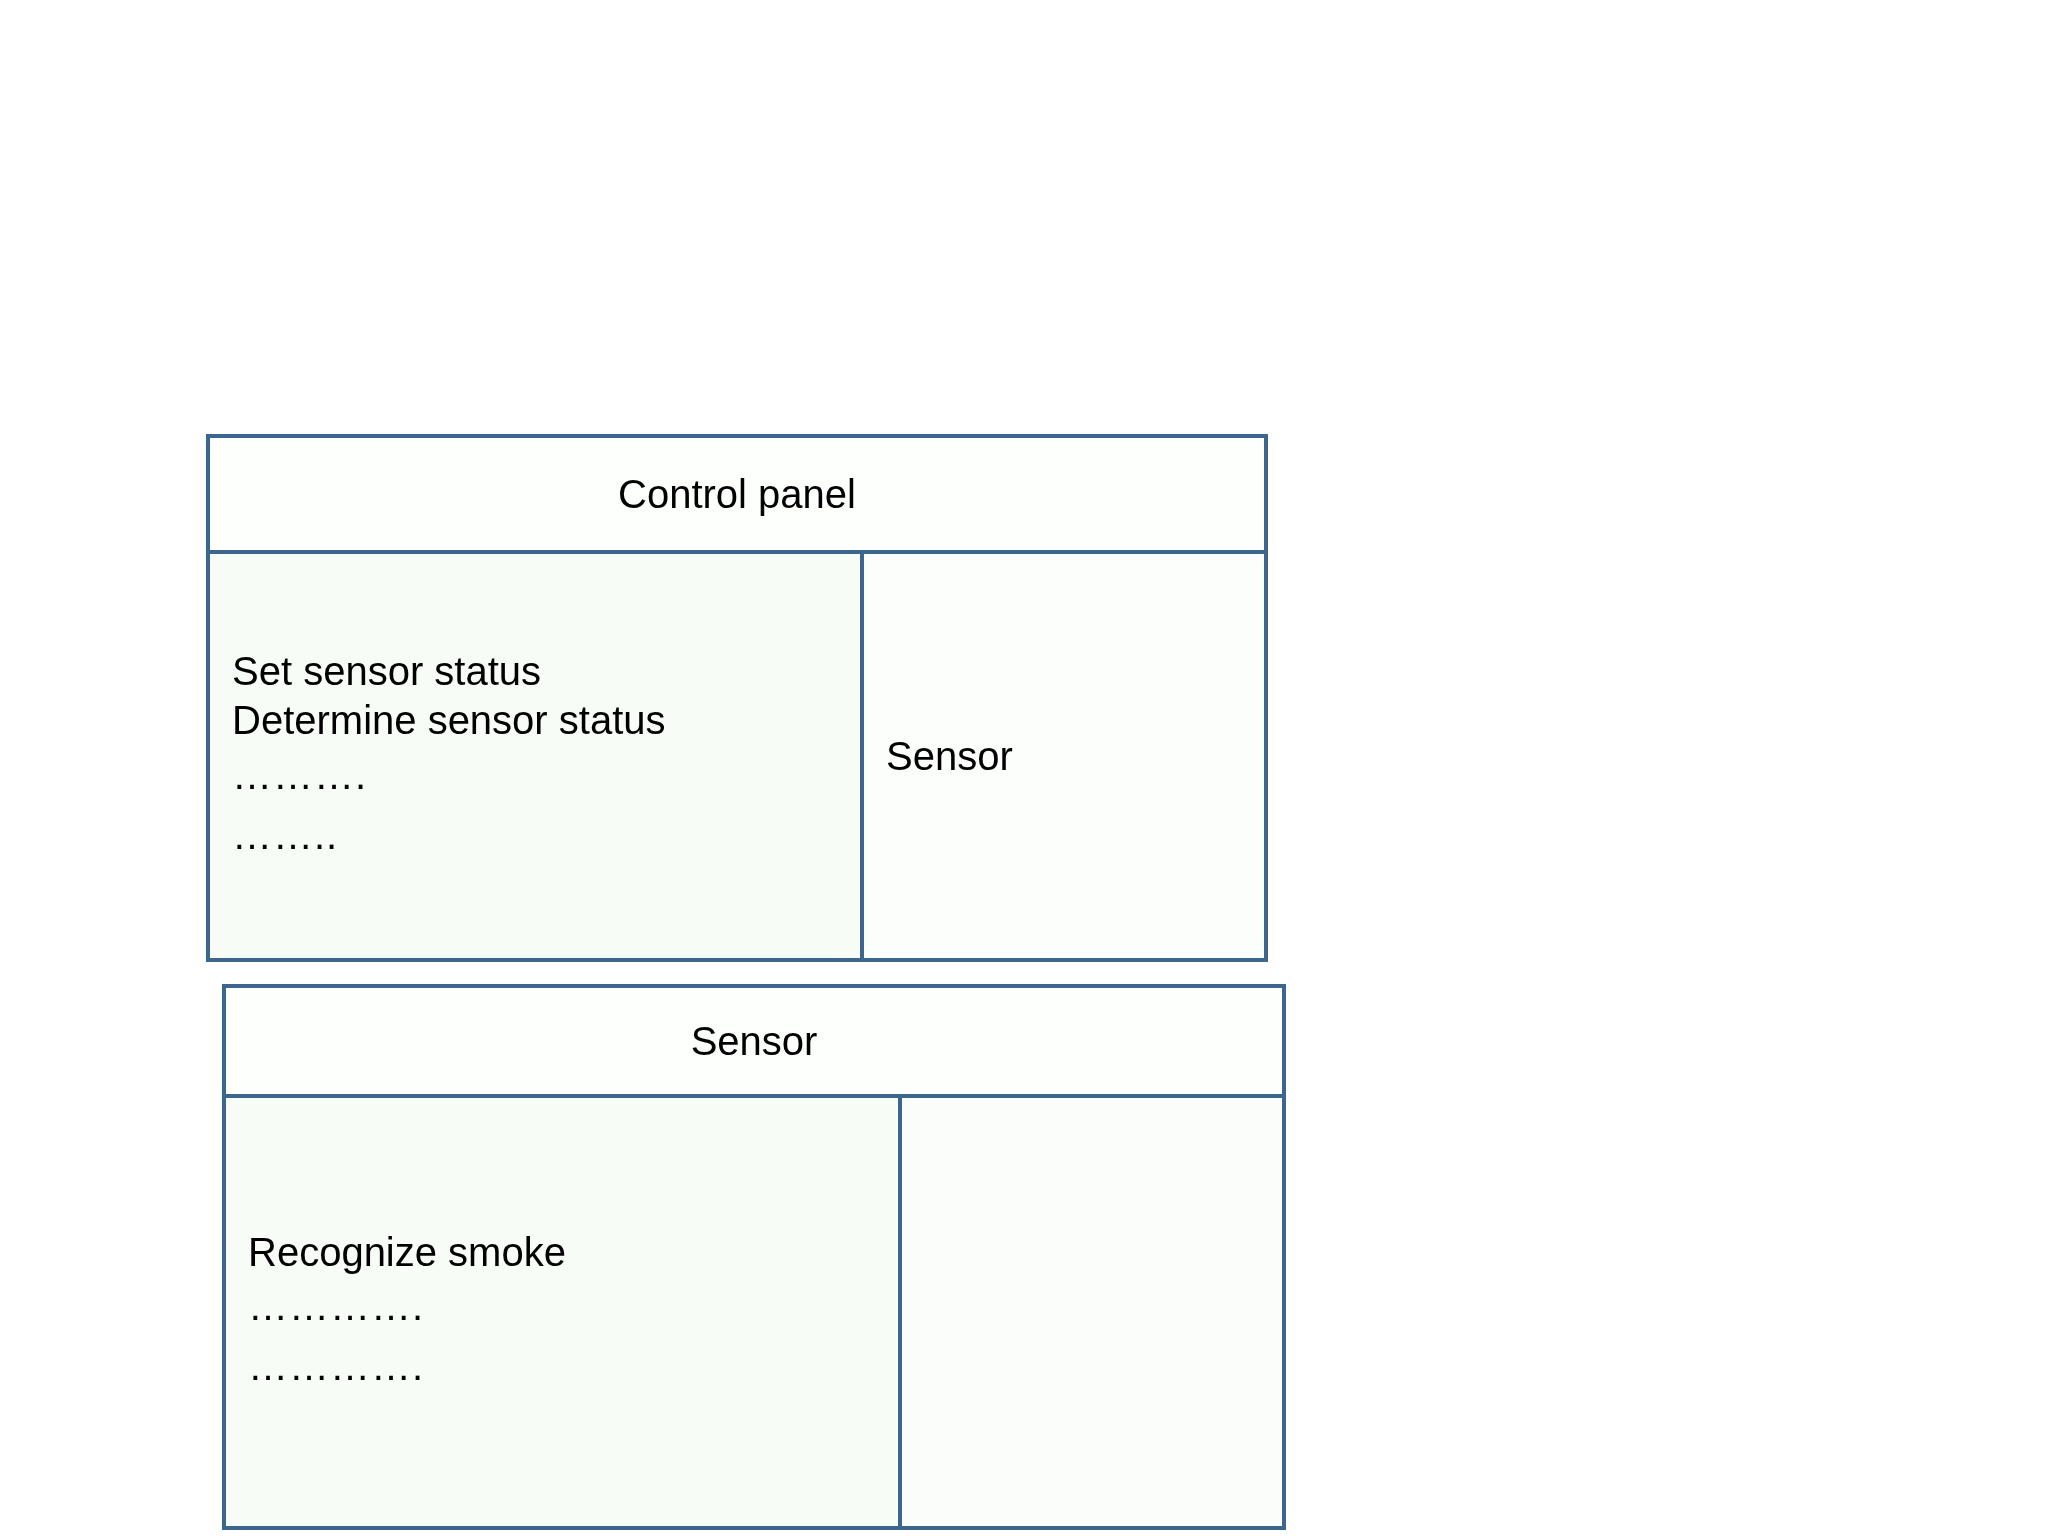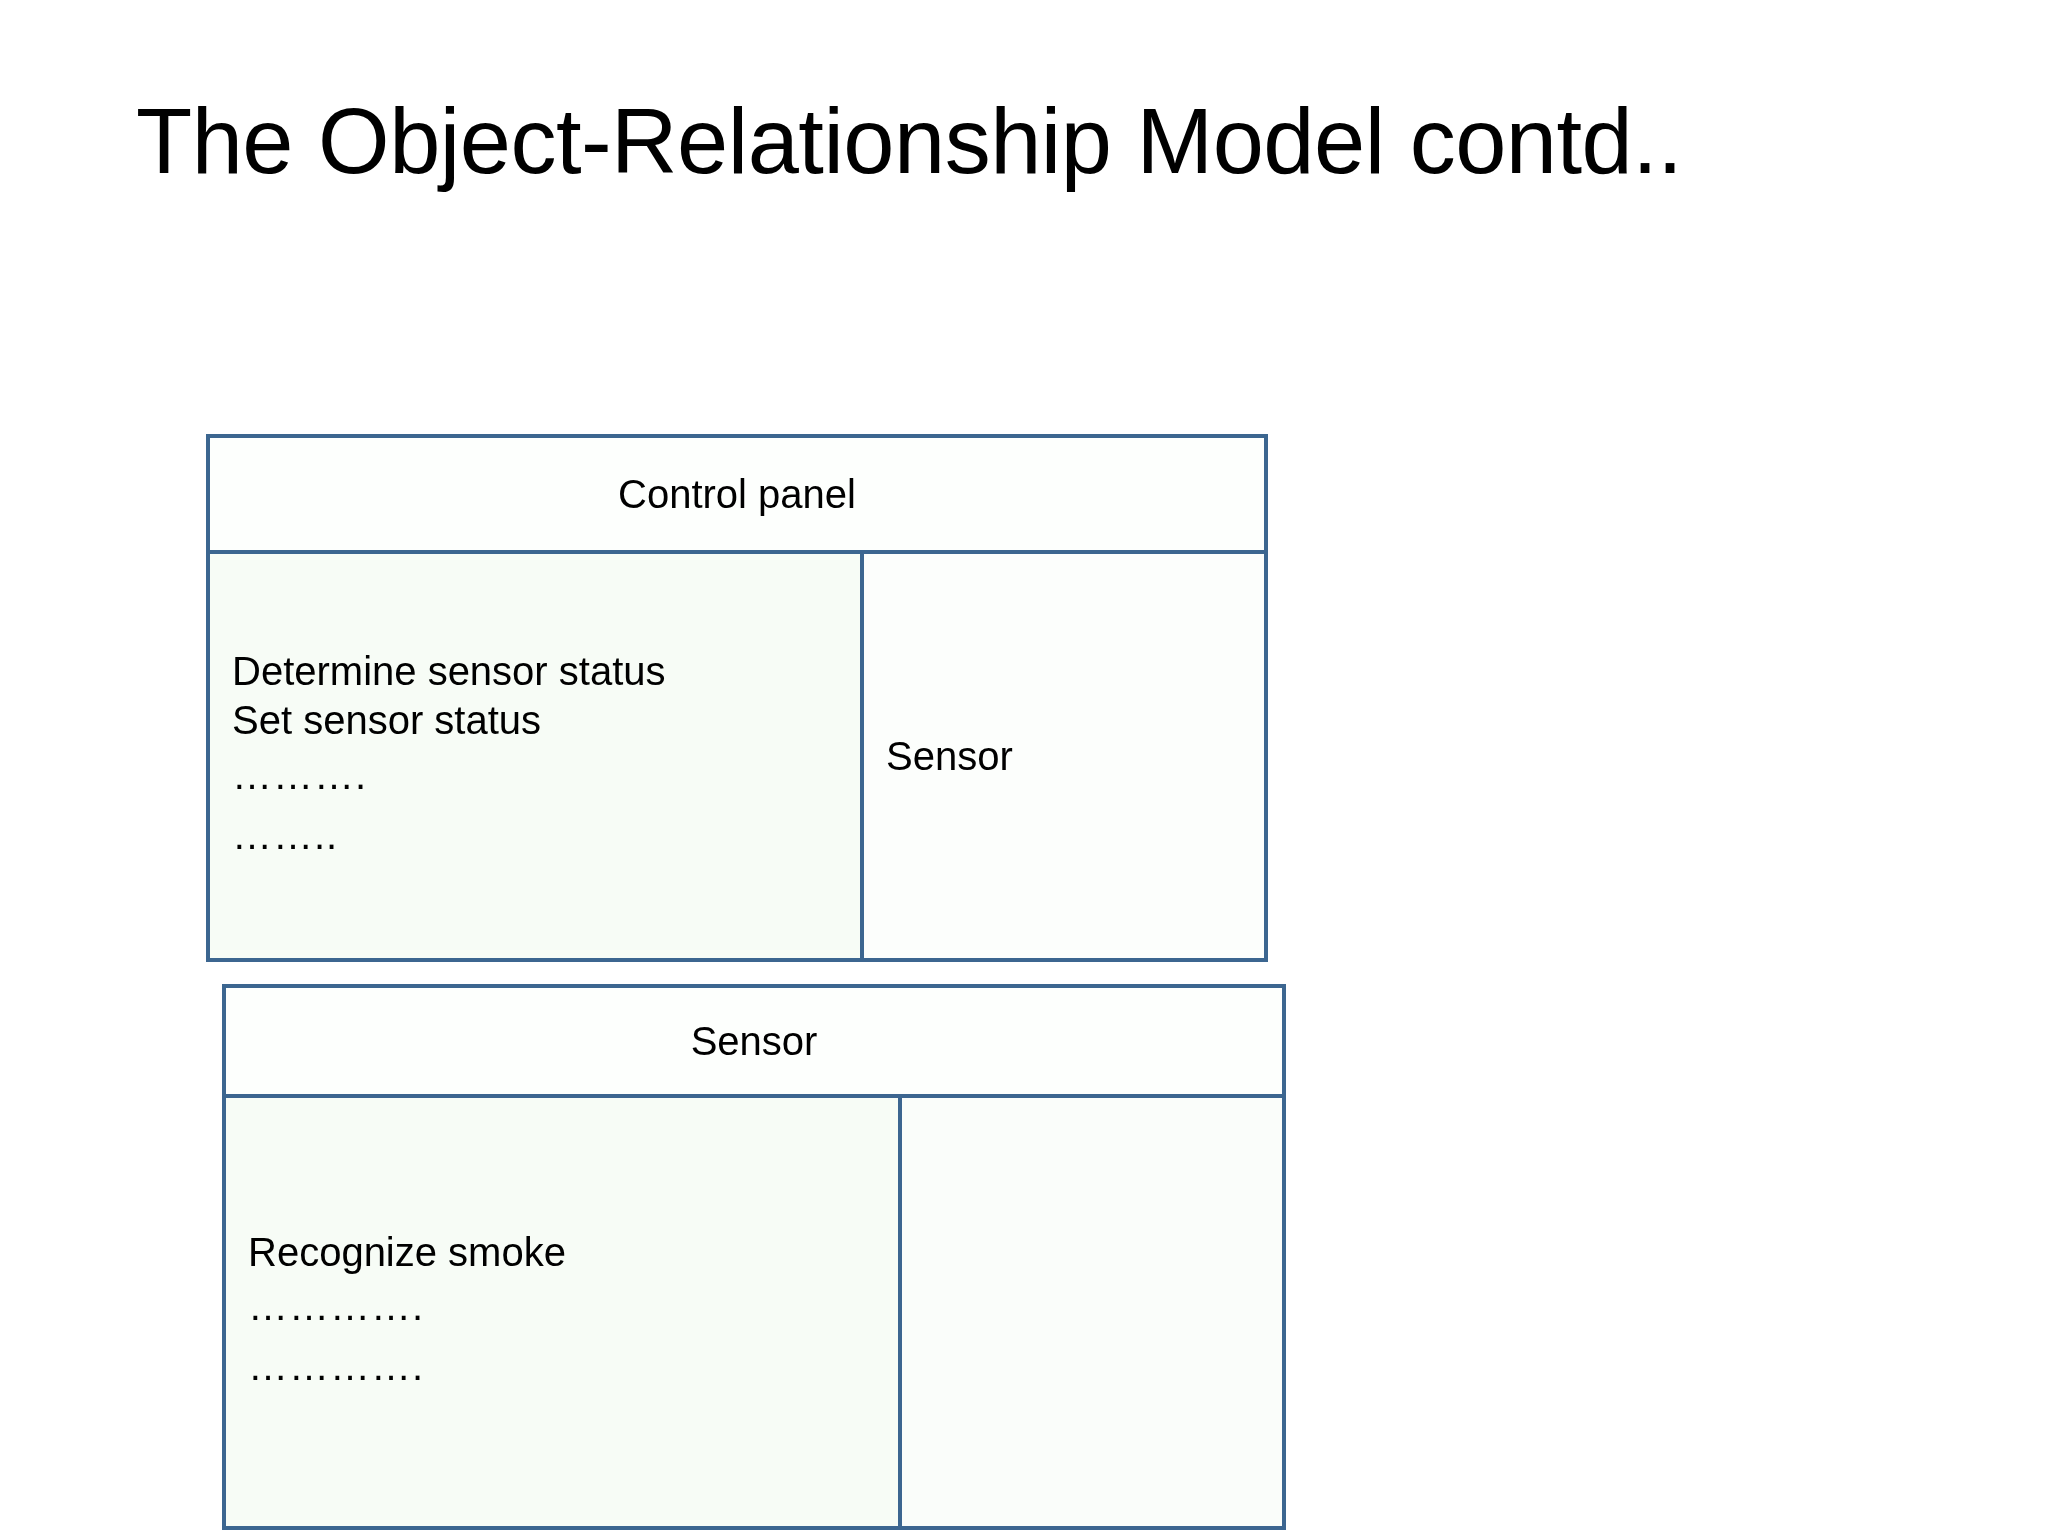--- a/index.html
+++ b/index.html
@@ -123,31 +123,30 @@
     height: 546px;
   }
   #table-sensor .obj-header { height: 110px; }
   #table-sensor .obj-cell-left { width: 676px; }
 </style>
 </head>
 <body>
 
 <div class="slide">
 
-  <div class="slide-title">The Object-Relationship Model contd..</div>
 
   <div class="obj-table" id="table-control-panel">
 
     <div class="obj-header">Control panel</div>
 
     <div class="obj-body">
 
       <div class="obj-cell-left">
+        <div class="op-line">Set sensor status</div>
         <div class="op-line">Determine sensor status</div>
-        <div class="op-line">Set sensor status</div>
         <div class="op-dots">……….</div>
         <div class="op-dots">……..</div>
       </div>
 
       <div class="obj-cell-right">
         <div class="assoc-label">Sensor</div>
       </div>
 
     </div>
   </div>

